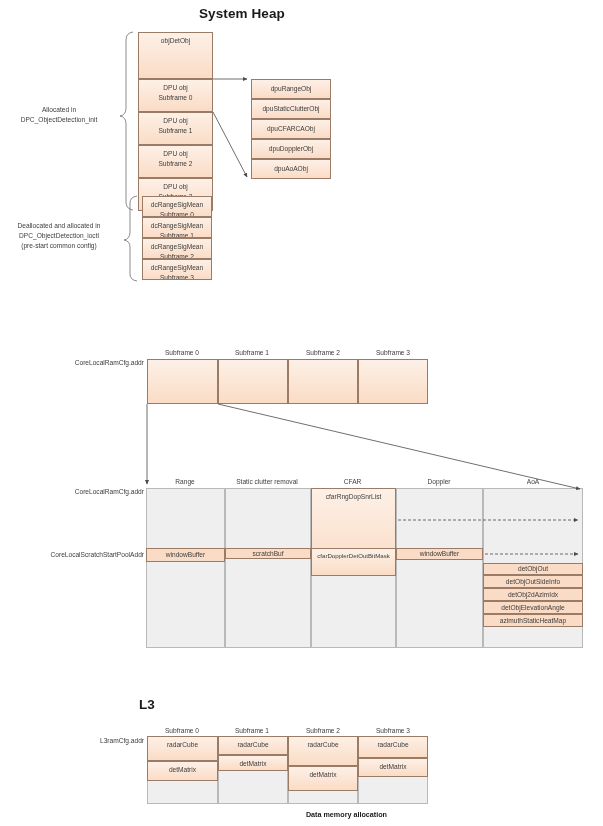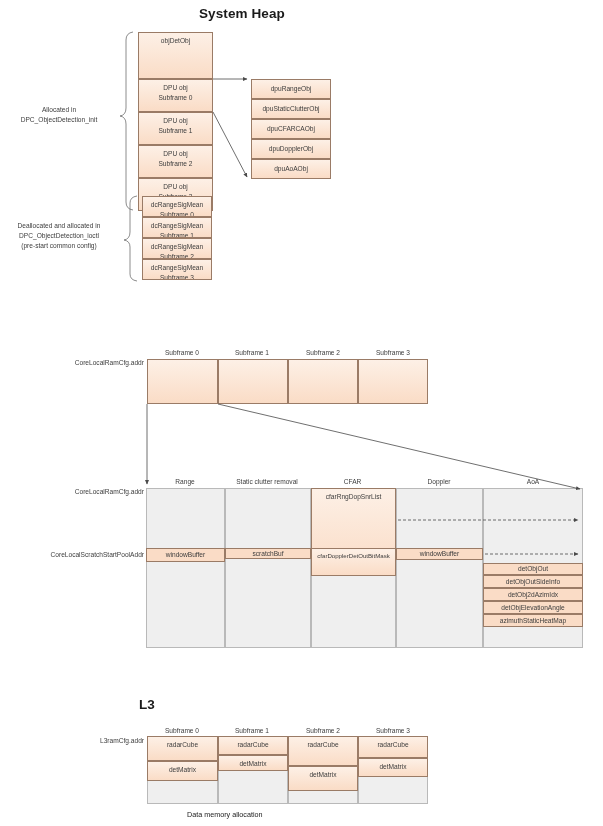--- a/index.html
+++ b/index.html
@@ -71,23 +71,23 @@
 
   .col-header {
     font-size: 6.6px;
     color: #3d3d3d;
     text-align: center;
     white-space: nowrap;
   }
 
   .caption {
     font-size: 7.2px;
-    font-weight: normal;
+    font-weight: bold;
     color: #1a1a1a;
-    text-align: left;
+    text-align: right;
     white-space: nowrap;
   }
 
   svg.overlay {
     position: absolute;
     left: 0; top: 0;
     width: 603px;
     height: 826px;
     pointer-events: none;
   }

